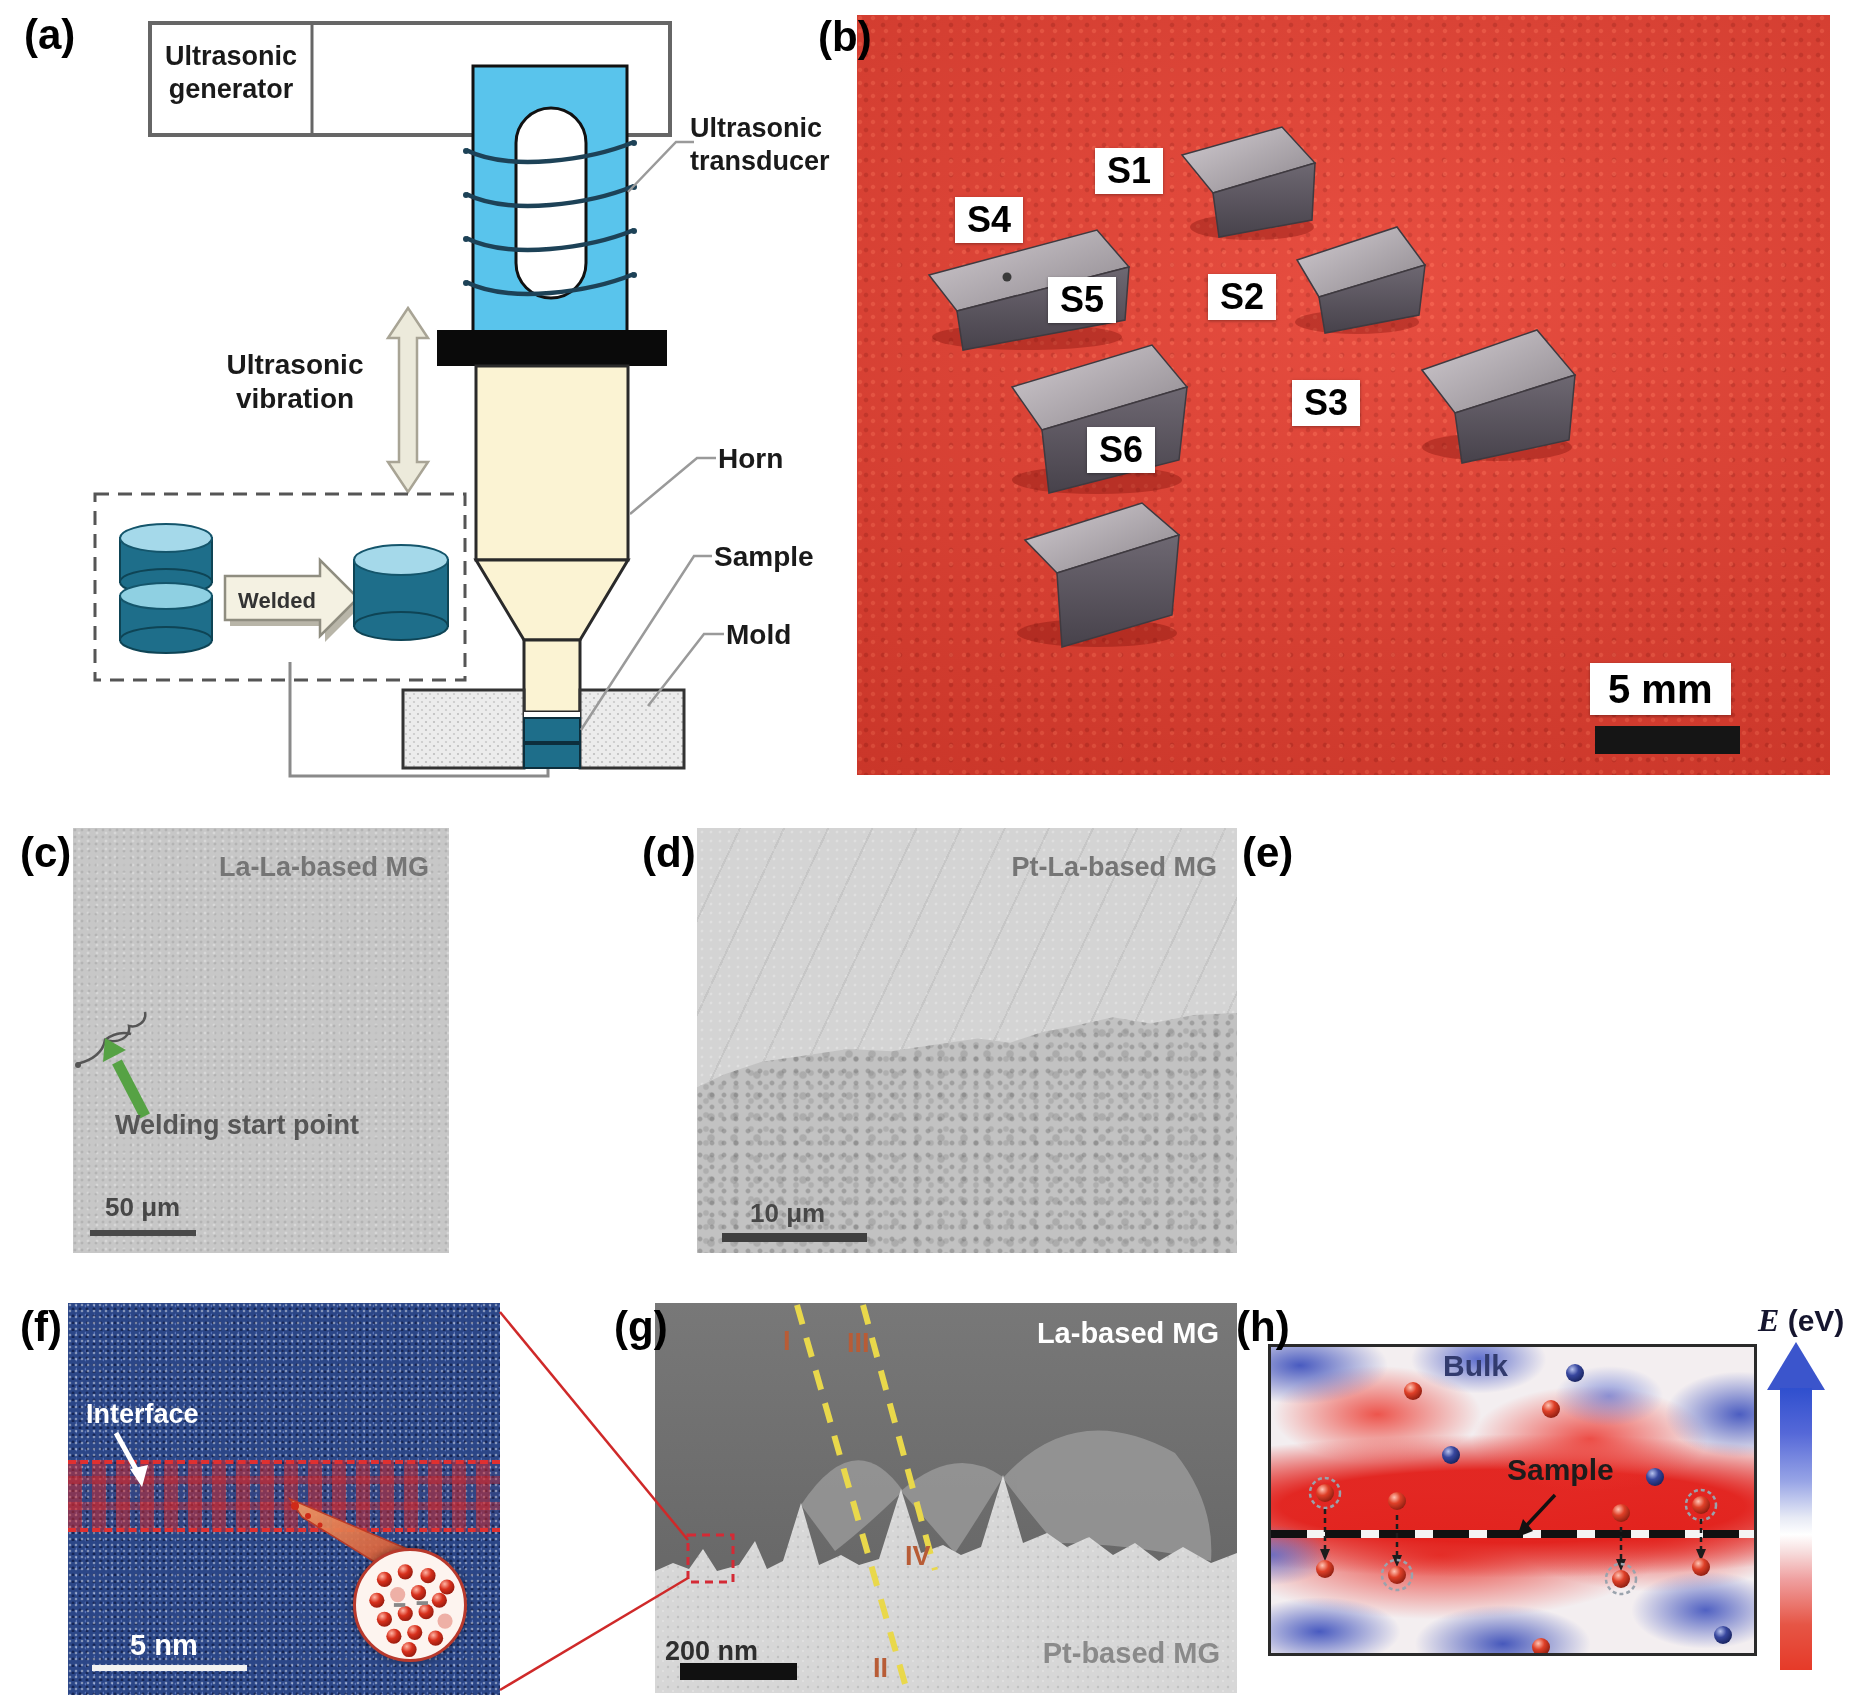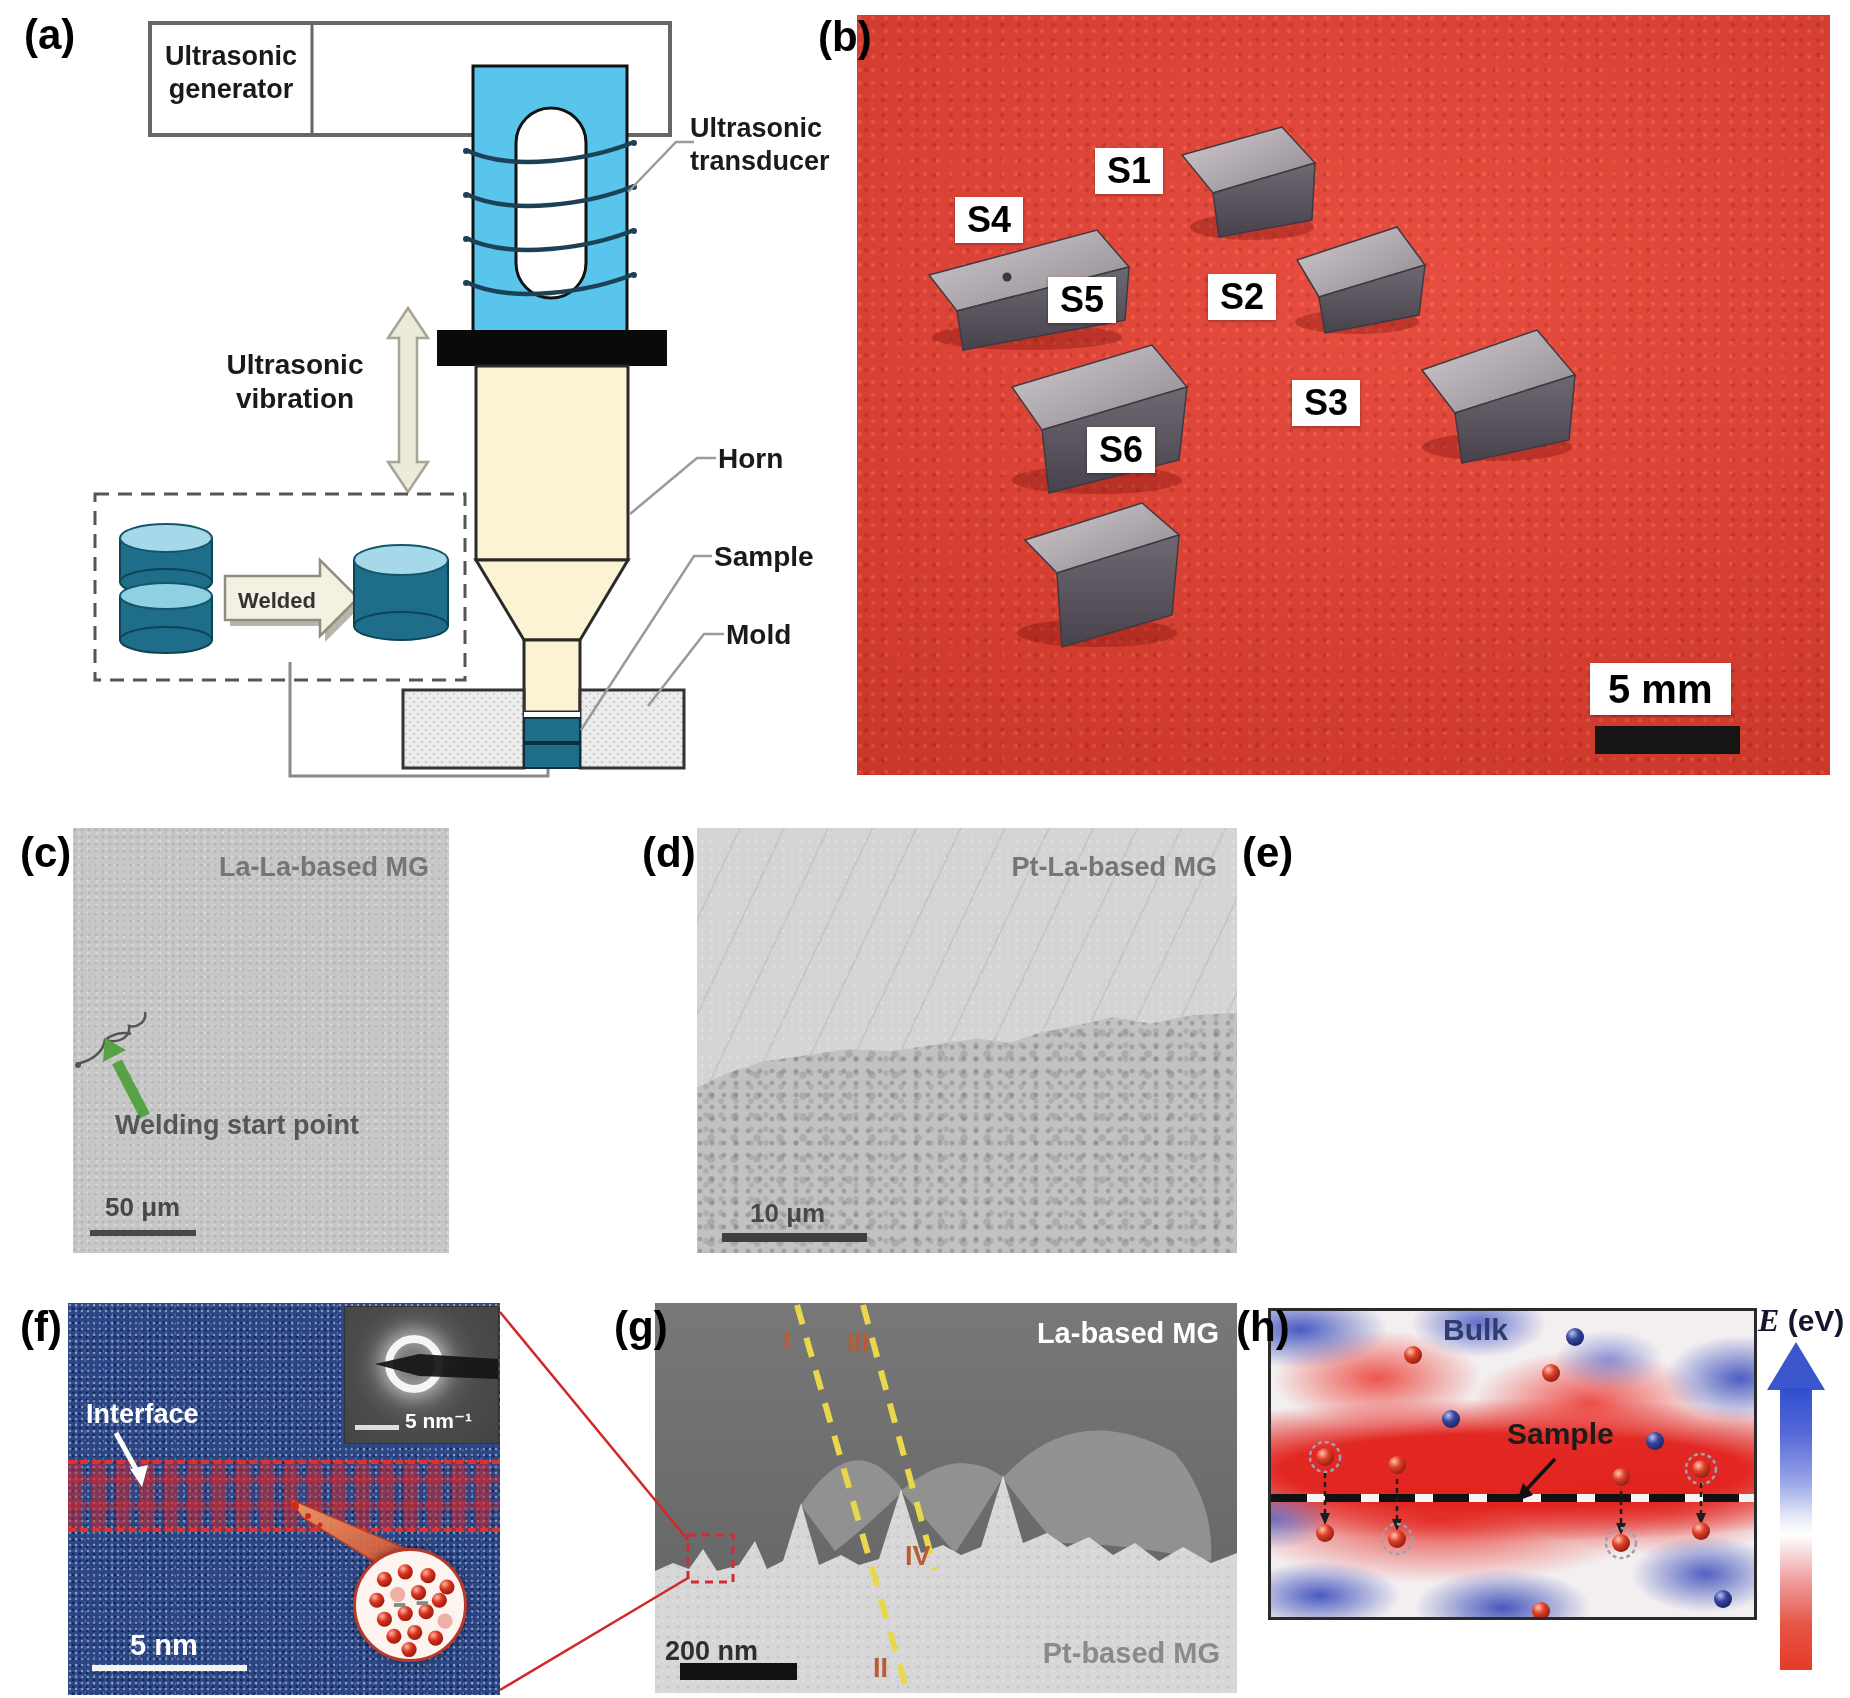--- a/index.html
+++ b/index.html
@@ -62,21 +62,21 @@
     box-shadow:0 0 0 1px #333;}
   .f-ring{position:absolute;left:40px;top:28px;width:58px;height:58px;border-radius:50%;
     border:8px solid rgba(253,253,253,0.95);box-sizing:border-box;
     box-shadow:0 0 16px 6px rgba(255,255,255,0.45), inset 0 0 10px 3px rgba(255,255,255,0.35);}
   .f-atom-circle{position:absolute;left:285px;top:245px;width:114px;height:114px;border-radius:50%;
     background:#fdf4ef;border:3px solid #b8392c;box-sizing:border-box;box-shadow:0 0 8px rgba(0,0,0,.4);}
   
   .panel-g{left:655px;top:1303px;width:582px;height:390px;background:#6e6e6e;}
   .g-sec{position:absolute;font-weight:bold;font-size:27px;color:#b85c36;line-height:1;}
   
-  .panel-h{left:1268px;top:1308px;width:489px;height:312px;border:3px solid #2a2a2a;box-sizing:border-box;
+  .panel-h{left:1268px;top:1344px;width:489px;height:312px;border:3px solid #2a2a2a;box-sizing:border-box;
     background-color:#f3eef0;
     background-image:
       radial-gradient(ellipse 26% 18% at 6% 6%, rgba(58,78,188,.92), rgba(58,78,188,0) 70%),
       radial-gradient(ellipse 20% 16% at 43% 4%, rgba(68,88,198,.85), rgba(68,88,198,0) 70%),
       radial-gradient(ellipse 22% 20% at 97% 22%, rgba(58,78,188,.9), rgba(58,78,188,0) 70%),
       radial-gradient(ellipse 16% 14% at 70% 16%, rgba(88,108,208,.66), rgba(88,108,208,0) 70%),
       radial-gradient(ellipse 24% 16% at 10% 93%, rgba(58,78,188,.92), rgba(58,78,188,0) 70%),
       radial-gradient(ellipse 26% 18% at 48% 97%, rgba(52,72,182,.9), rgba(52,72,182,0) 70%),
       radial-gradient(ellipse 22% 18% at 90% 86%, rgba(58,78,188,.88), rgba(58,78,188,0) 70%),
       radial-gradient(ellipse 18% 14% at 0% 68%, rgba(78,98,202,.8), rgba(78,98,202,0) 70%),
@@ -276,28 +276,20 @@
   <div class="plabel" style="left:1242px;top:832px;">(e)</div>
 
   <div class="plabel" style="left:20px;top:1306px;">(f)</div>
   <div class="panel panel-f">
     <div class="f-band"></div>
     <div class="white-txt" style="left:18px;top:96px;font-size:27px;">Interface</div>
     <svg class="abs" style="left:36px;top:126px;" width="60" height="66" viewBox="0 0 60 66">
       <line x1="12" y1="4" x2="34" y2="44" stroke="#fff" stroke-width="5"></line>
       <polygon points="26,40 44,36 38,58" fill="#fff"></polygon>
     </svg>
-    <div class="f-inset">
-      <div class="f-ring"></div>
-      <svg class="abs" style="left:0;top:0;" width="153" height="136" viewBox="0 0 153 136">
-        <path d="M 30 57 L 74 47 L 153 52 L 153 72 L 74 69 Z" fill="#141414" opacity="0.93"></path>
-      </svg>
-      <div class="abs" style="left:10px;top:118px;width:44px;height:5px;background:#ddd;"></div>
-      <div class="white-txt" style="left:60px;top:102px;font-size:21px;">5 nm⁻¹</div>
-    </div>
     <svg class="abs" style="left:0;top:0;" width="432" height="392" viewBox="0 0 432 392">
       <defs>
         <linearGradient id="coneGrad" x1="0" y1="0" x2="1" y2="1">
           <stop offset="0" stop-color="#f2a06a"></stop>
             <stop offset="1" stop-color="#d4502e"></stop>
         </linearGradient>
       </defs>
       <polygon points="222,196 234,214 318,266 344,248" fill="url(#coneGrad)" opacity="0.92" stroke="#c23b22" stroke-width="1.5"></polygon>
       <circle cx="227" cy="203" r="4" fill="#cf2a18"></circle>
       <circle cx="240" cy="213" r="3" fill="#cf2a18"></circle>

